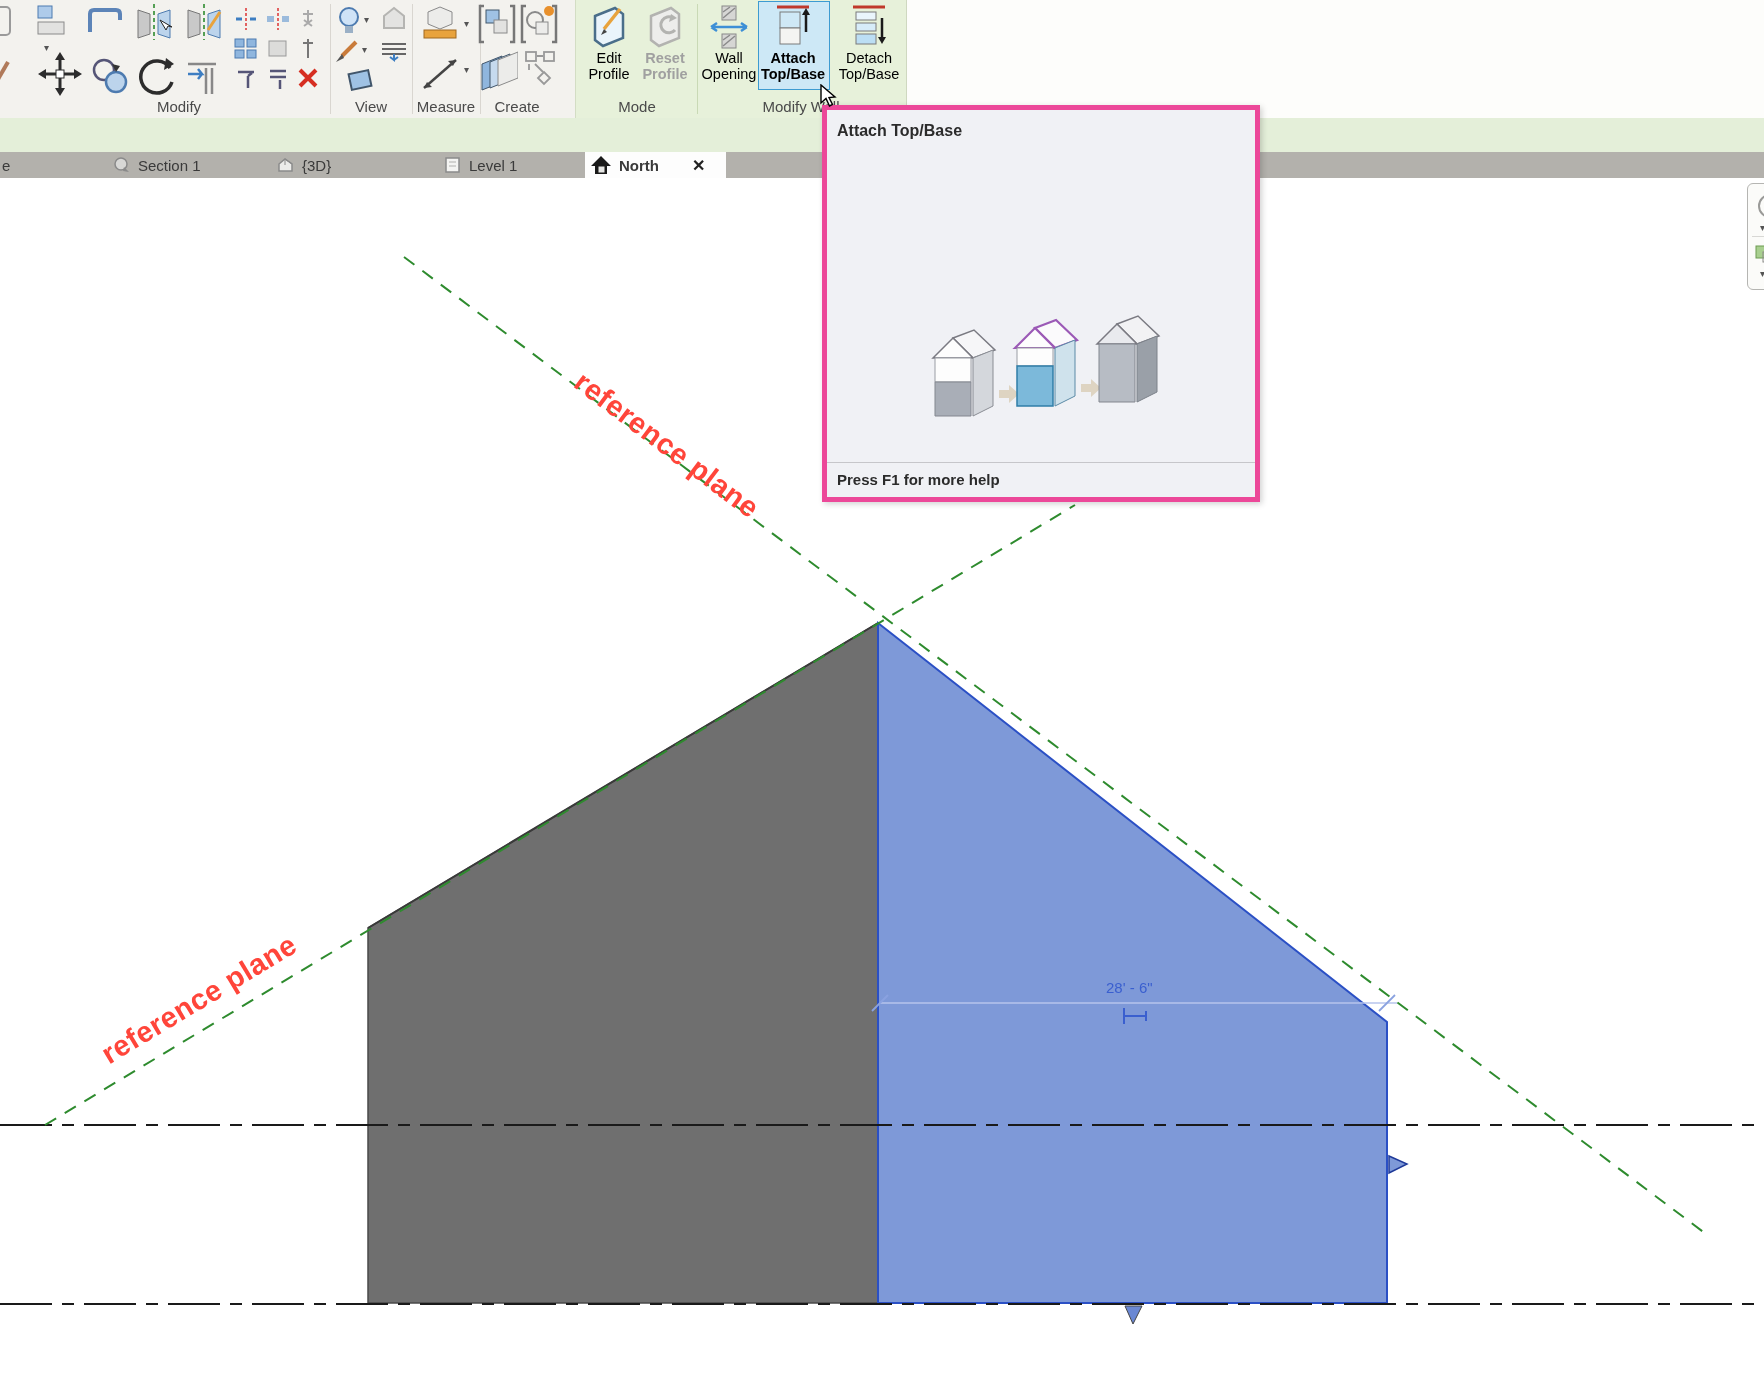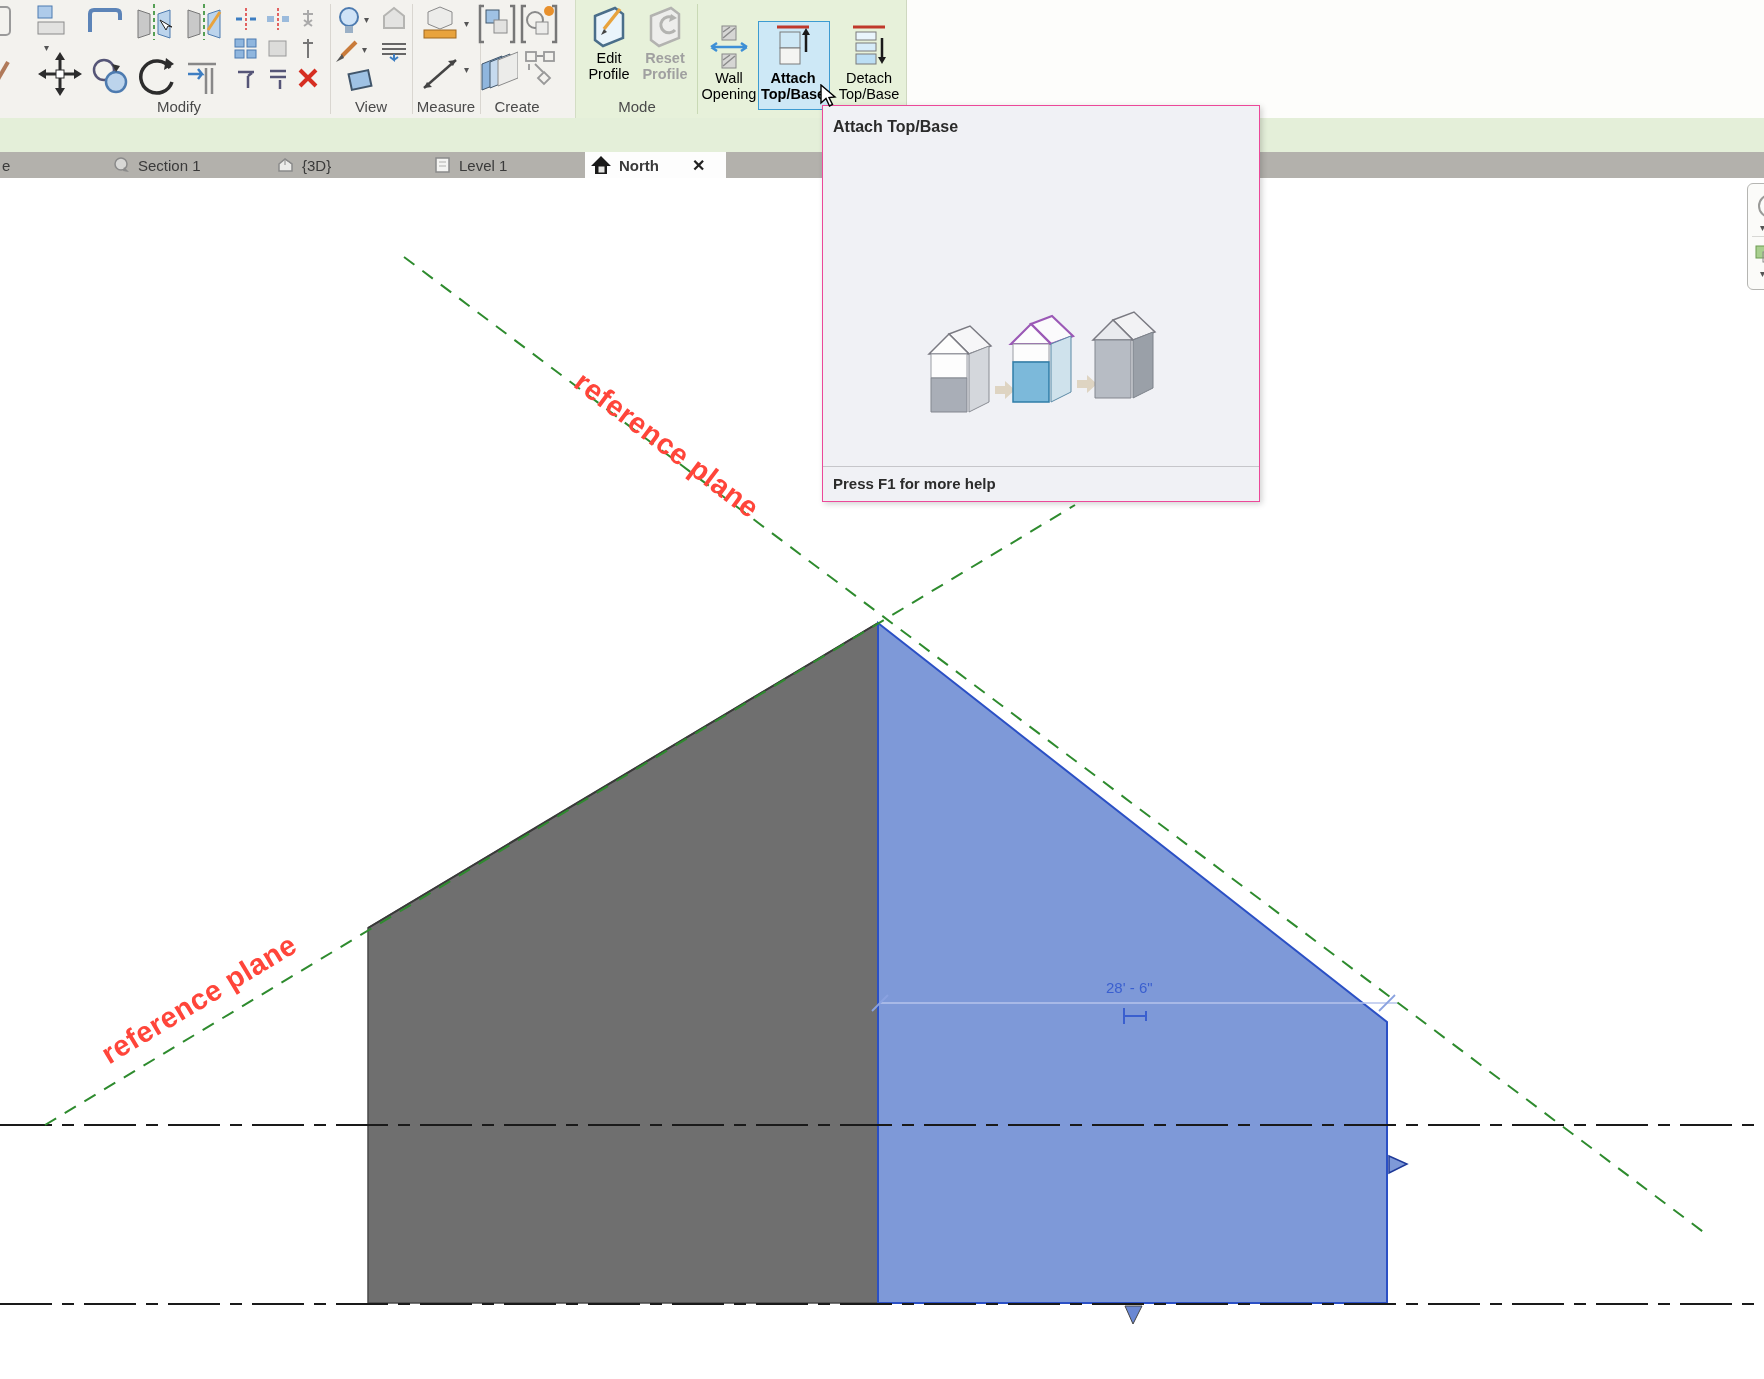--- a/index.html
+++ b/index.html
@@ -34,21 +34,21 @@
   .lvl{stroke:#1a1a1a;stroke-width:2;stroke-dasharray:52 10 12 10;fill:none;}
   .refline{stroke:var(--c-reference-green,#2e8b2e);stroke-width:2;stroke-dasharray:13 10;fill:none;}
   .dimline{stroke:#b7c5ec;stroke-width:1.5;}
   .dimtick{stroke:#8aa2e0;stroke-width:1.8;}
   .dimwit{stroke:var(--c-dimension-blue,#3a5fcf);stroke-width:2;}
   .ref-label{position:absolute;font-weight:bold;font-size:29px;letter-spacing:.5px;color:var(--c-label-red,#ff453a);white-space:nowrap;z-index:2;}
   .dim-label{position:absolute;left:1106px;top:979px;font-size:15px;color:var(--c-dimension-blue,#3a5fcf);z-index:2;white-space:nowrap;}
 
   
   .tooltip{position:absolute;left:822px;top:105px;width:438px;height:397px;background:#f0f1f5;
-           border:1px solid #ec4899;box-shadow:2px 2px 6px rgba(0,0,0,.18);box-sizing:border-box;z-index:10;
+           border:5px solid #ec4899;box-shadow:2px 2px 6px rgba(0,0,0,.18);box-sizing:border-box;z-index:10;
            font-size:15px;color:#3f3f3f;text-decoration:underline;}
   .tt-title{position:absolute;left:10px;top:12px;font-size:16px;font-weight:bold;color:#2b2b2b;}
   .tt-p1{position:absolute;left:10px;top:40px;width:408px;line-height:20px;}
   .tt-p2{position:absolute;left:10px;top:100px;width:408px;line-height:20px;}
   .tt-image{position:absolute;left:100px;top:200px;width:335px;height:120px;}
   .tt-footer{position:absolute;left:0;right:0;bottom:0;height:35px;border-top:1px solid #c6c6ca;box-sizing:border-box;
              padding:8px 10px;font-weight:bold;color:#2b2b2b;}
 
   
   .navbar{position:absolute;left:1747px;top:183px;width:44px;height:107px;background:#fbfbf9;
@@ -265,21 +265,21 @@
         <path d="M30 14 a8 8 0 1 0 2 12" fill="none" stroke="#b3b3b0" stroke-width="3"></path>
         <path d="M28 10 l6 4 l-8 4 z" fill="#b3b3b0"></path>
           </svg>
       <span class="lbl">Reset</span>
       <span class="lbl">Profile</span>
     </div>
     <div class="panel-label">Mode</div>
   </div>
   <div class="panel-sep" style="left:697px;background:#c9d9b5"></div>
 
-  <div class="panel" style="left:697px;width:208px;margin-top:20px;">
+  <div class="panel" style="left:697px;width:208px;">
     <div class="attach-hl" style="left:61px"></div>
     <div class="btn" style="left:0px;top:4px;">
       <svg width="44" height="46">
         <rect x="15" y="2" width="14" height="14" fill="#d6d6d4" stroke="#888"></rect>
         <path d="M16 14 l12 -10 M16 8 l7 -5" stroke="#8a8a8a" stroke-width="1.5"></path>
         <rect x="15" y="30" width="14" height="14" fill="#d6d6d4" stroke="#888"></rect>
         <path d="M16 42 l12 -10 M16 36 l7 -5" stroke="#8a8a8a" stroke-width="1.5"></path>
         <path d="M4 23 h36 M4 23 l6 -4 m-6 4 l6 4 M40 23 l-6 -4 m6 4 l-6 4" stroke="#3d8fd6" stroke-width="2.5" fill="none"></path>
           </svg>
       <span class="lbl">Wall</span>
@@ -325,21 +325,21 @@
         </svg>
     <span>Section 1</span>
   </div>
   <div class="vtab" style="left:276px">
     <svg width="19" height="18">
       <path d="M3 8 L9 3 L16 8 V15 H3 Z" fill="#ececea" stroke="#8a8a8a" stroke-width="1.5"></path>
       <path d="M9 3 L16 8 M9 3 V9" stroke="#8a8a8a" stroke-width="1"></path>
         </svg>
     <span>{3D}</span>
   </div>
-  <div class="vtab" style="left:434px">
+  <div class="vtab" style="left:444px">
     <svg width="18" height="18">
       <rect x="2" y="2" width="13" height="14" fill="#f4f4f2" stroke="#8a8a8a" stroke-width="1.5"></rect>
       <path d="M5 6 h7 M5 10 h7" stroke="#b0b0ae" stroke-width="1"></path>
         </svg>
     <span>Level 1</span>
   </div>
   <div class="vtab active" style="left:585px;width:141px;box-sizing:border-box;">
     <svg width="22" height="19">
       <polygon points="11,0 21,10 17,10 17,18 5,18 5,10 1,10" fill="#1a1a1a"></polygon>
       <rect x="8" y="10" width="7" height="7" fill="#e6e6e4" stroke="#1a1a1a"></rect>

